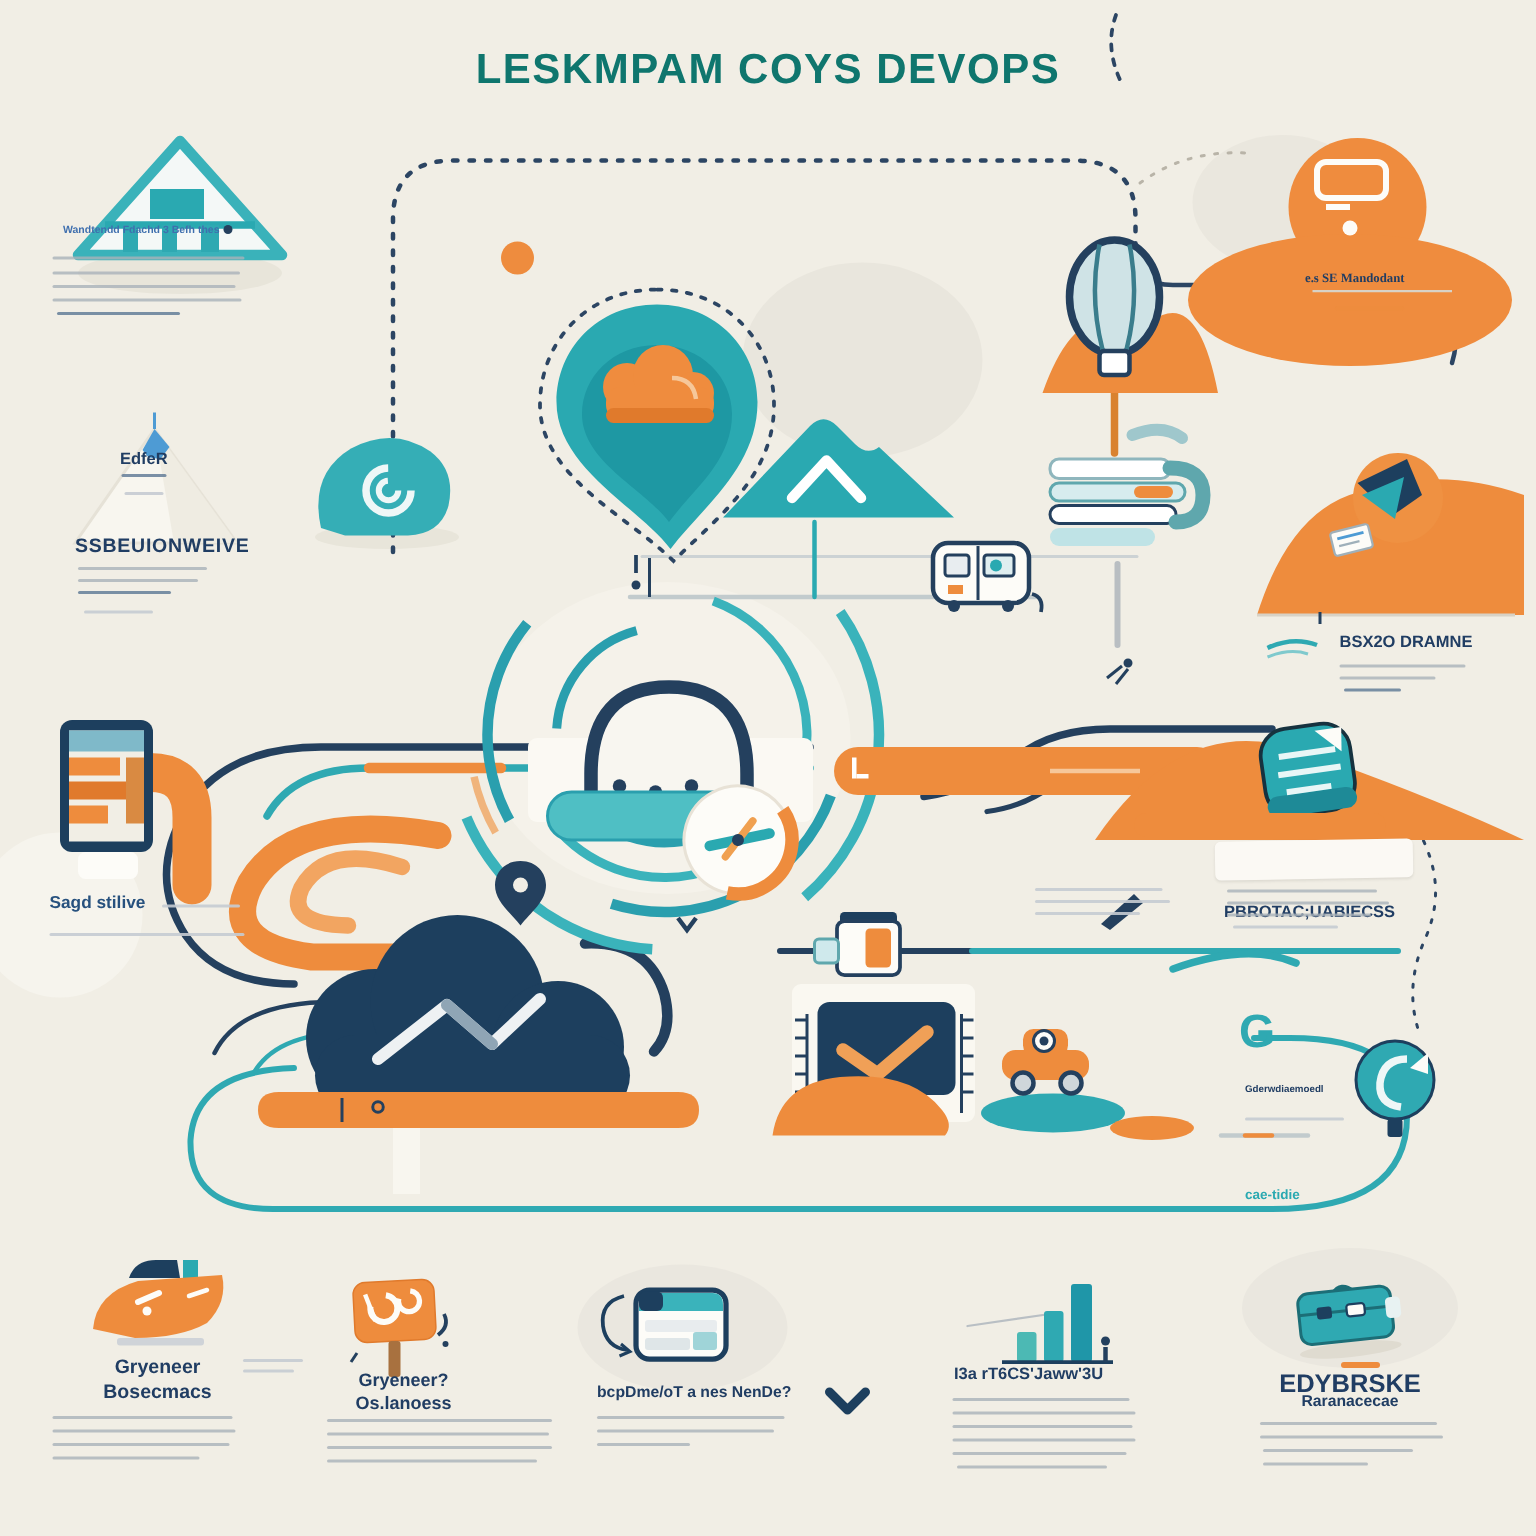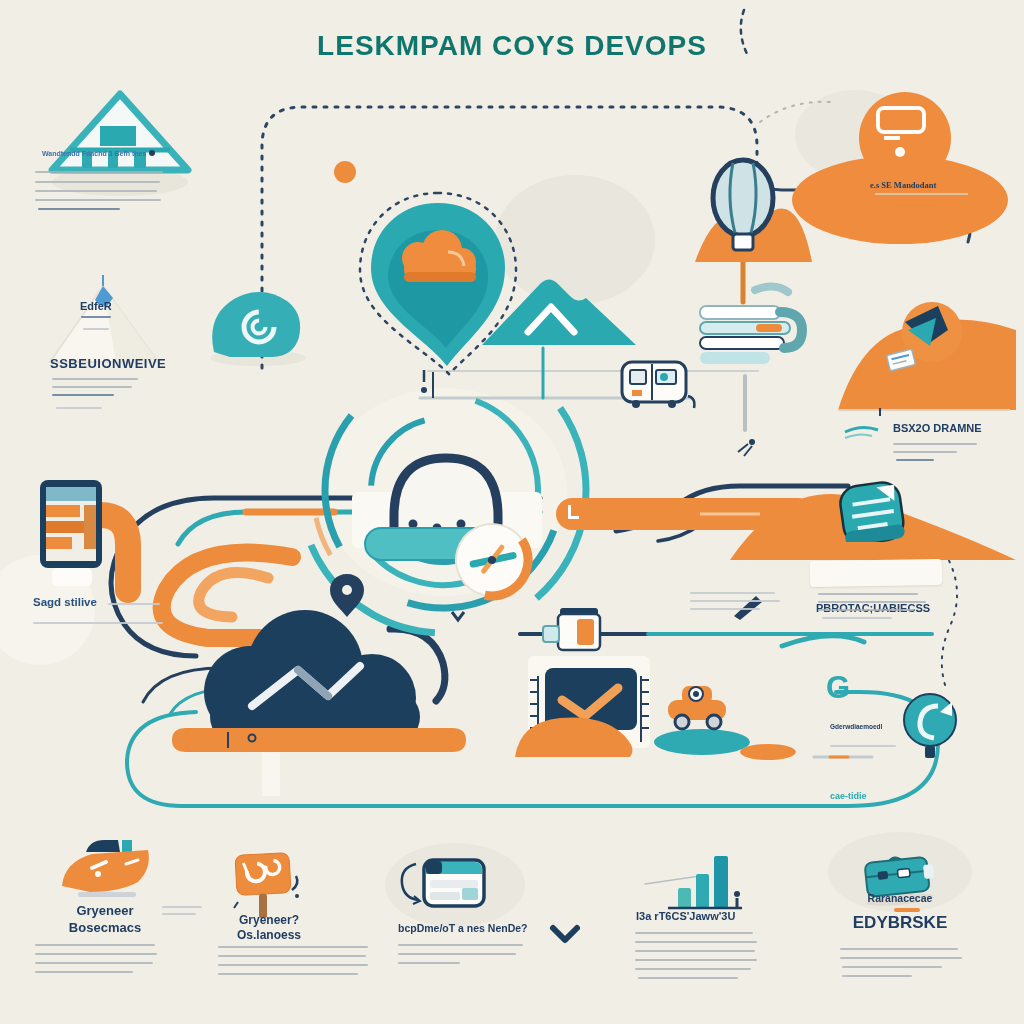--- a/index.html
+++ b/index.html
@@ -436,19 +436,19 @@
 <div class="txt bold" style="left:636px;top:910px;font-size:11px;">I3a rT6CS'Jaww'3U</div>
 <div class="ln" style="left:635px;top:932px;width:118px;"></div>
 <div class="ln" style="left:635px;top:941px;width:122px;"></div>
 <div class="ln" style="left:635px;top:950px;width:120px;"></div>
 <div class="ln" style="left:635px;top:959px;width:122px;"></div>
 <div class="ln" style="left:635px;top:968px;width:116px;"></div>
 <div class="ln" style="left:638px;top:977px;width:100px;"></div>
 
 <div class="ln or" style="left:894px;top:908px;width:26px;height:4px;border-radius:2px;"></div>
 <div class="txt bold" style="left:840px;top:913px;width:120px;text-align:center;font-size:17px;">EDYBRSKE</div>
-<div class="txt bold" style="left:840px;top:892px;width:120px;text-align:center;font-size:10.5px;">Raranacecae</div>
+<div class="txt bold" style="left:840px;top:928px;width:120px;text-align:center;font-size:10.5px;">Raranacecae</div>
 <div class="ln" style="left:840px;top:948px;width:118px;"></div>
 <div class="ln" style="left:840px;top:957px;width:122px;"></div>
 <div class="ln" style="left:842px;top:966px;width:100px;"></div>
 <div class="ln" style="left:842px;top:975px;width:70px;"></div>
 
 </div>
 
 </body></html>

